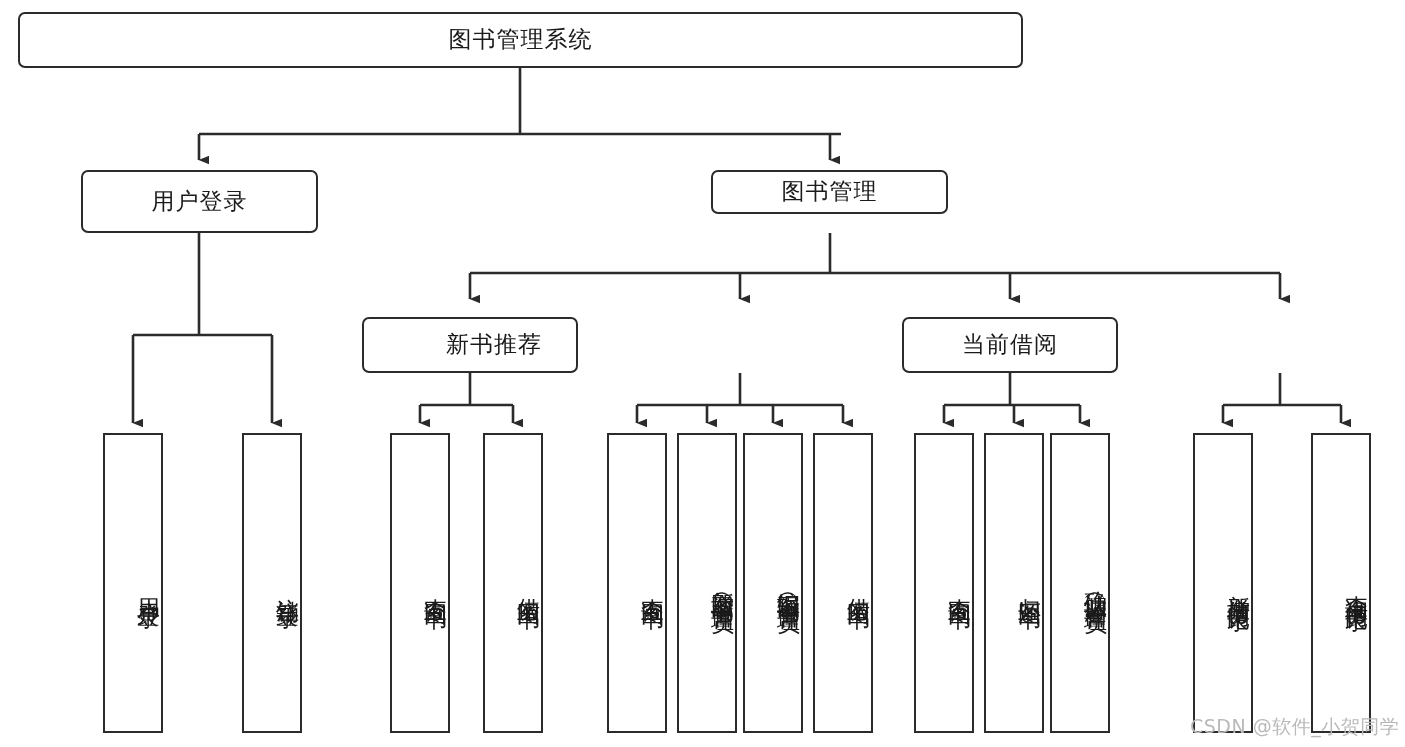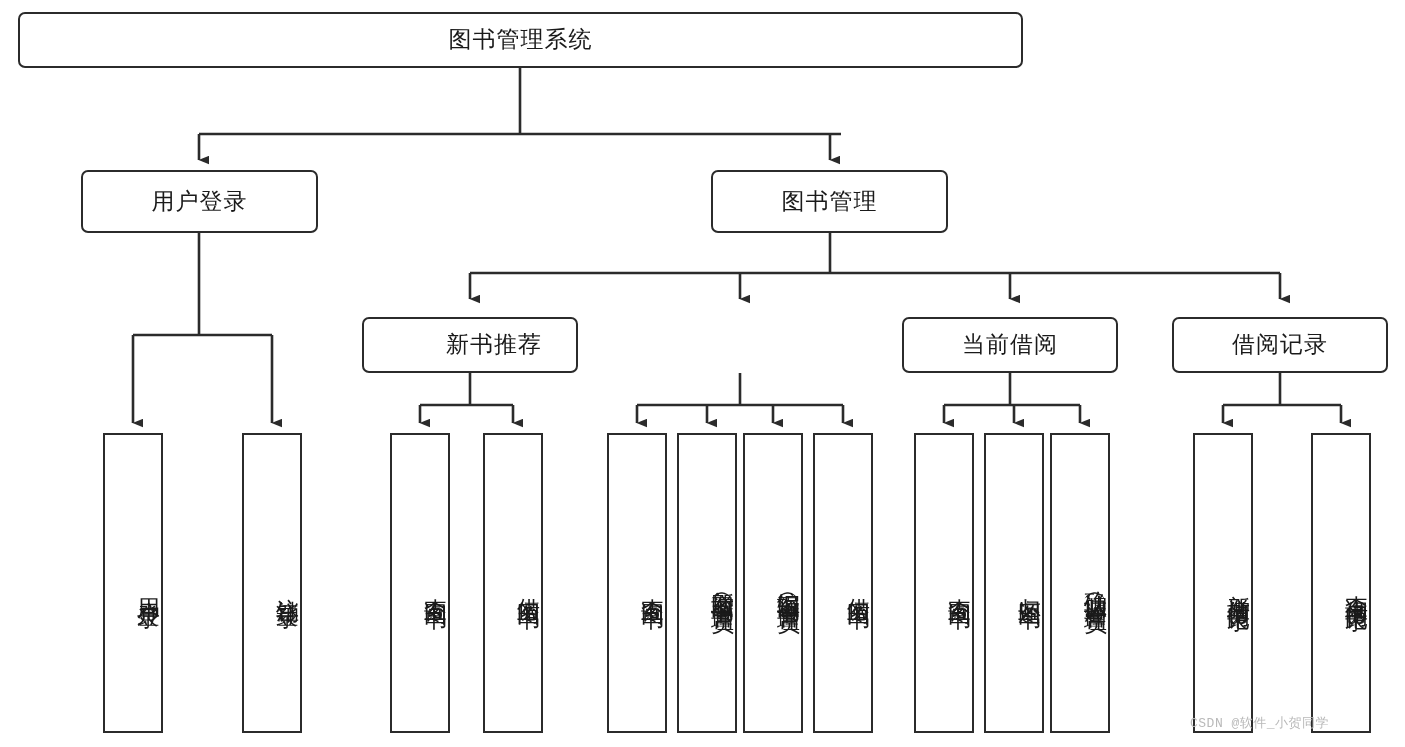--- a/index.html
+++ b/index.html
@@ -50,25 +50,24 @@
   }
   .node .lbl {
     display: block;
     line-height: 1.12;
     white-space: pre-line;
   }
   #watermark {
     position: absolute;
     left: 1190px;
     top: 714px;
-    font-size: 13px;
+    font-size: 19px;
     color: #b9b9b9;
     white-space: nowrap;
     letter-spacing: 0.5px;
-    font-family: Liberation Mono, monospace;
   }
 </style>
 </head>
 <body>
 
 <div id="canvas">
 
   <svg id="wires" viewBox="0 0 1405 747" width="1405" height="747" xmlns="http://www.w3.org/2000/svg">
     <defs>
       <marker id="arrowhead" markerWidth="10" markerHeight="11" refX="4.2" refY="10" orient="auto" markerUnits="userSpaceOnUse">
@@ -119,32 +118,29 @@
     </g>
   </svg>
 
   <div class="node horizontal" style="left:18px; top:12px; width:1005px; height:56px;">
     <span class="lbl">图书管理系统</span>
   </div>
 
   <div class="node horizontal" style="left:81px; top:170px; width:237px; height:63px;">
     <span class="lbl">用户登录</span>
   </div>
-  <div class="node horizontal" style="left:711px; top:170px; width:237px; height:63px;text-align:center;">
+  <div class="node horizontal" style="left:711px; top:170px; width:237px; height:44px;text-align:center;">
     <span class="lbl">图书管理</span>
   </div>
 
   <div class="node horizontal" style="left:362px; top:317px; width:216px; height:56px;padding-left:48px;">
     <span class="lbl">新书推荐</span>
   </div>
   <div class="node horizontal" style="left:902px; top:317px; width:216px; height:56px;">
     <span class="lbl">当前借阅</span>
-  </div>
-  <div class="node horizontal" style="left:1172px; top:317px; width:216px; height:56px;">
-    <span class="lbl">借阅记录</span>
   </div>
 
   <div class="node vertical" style="left:103px; top:433px; width:60px; height:300px;">
     <span class="lbl">用户登录</span>
   </div>
   <div class="node vertical" style="left:242px; top:433px; width:60px; height:300px;">
     <span class="lbl">注销登录</span>
   </div>
 
   <div class="node vertical" style="left:390px; top:433px; width:60px; height:300px;">

